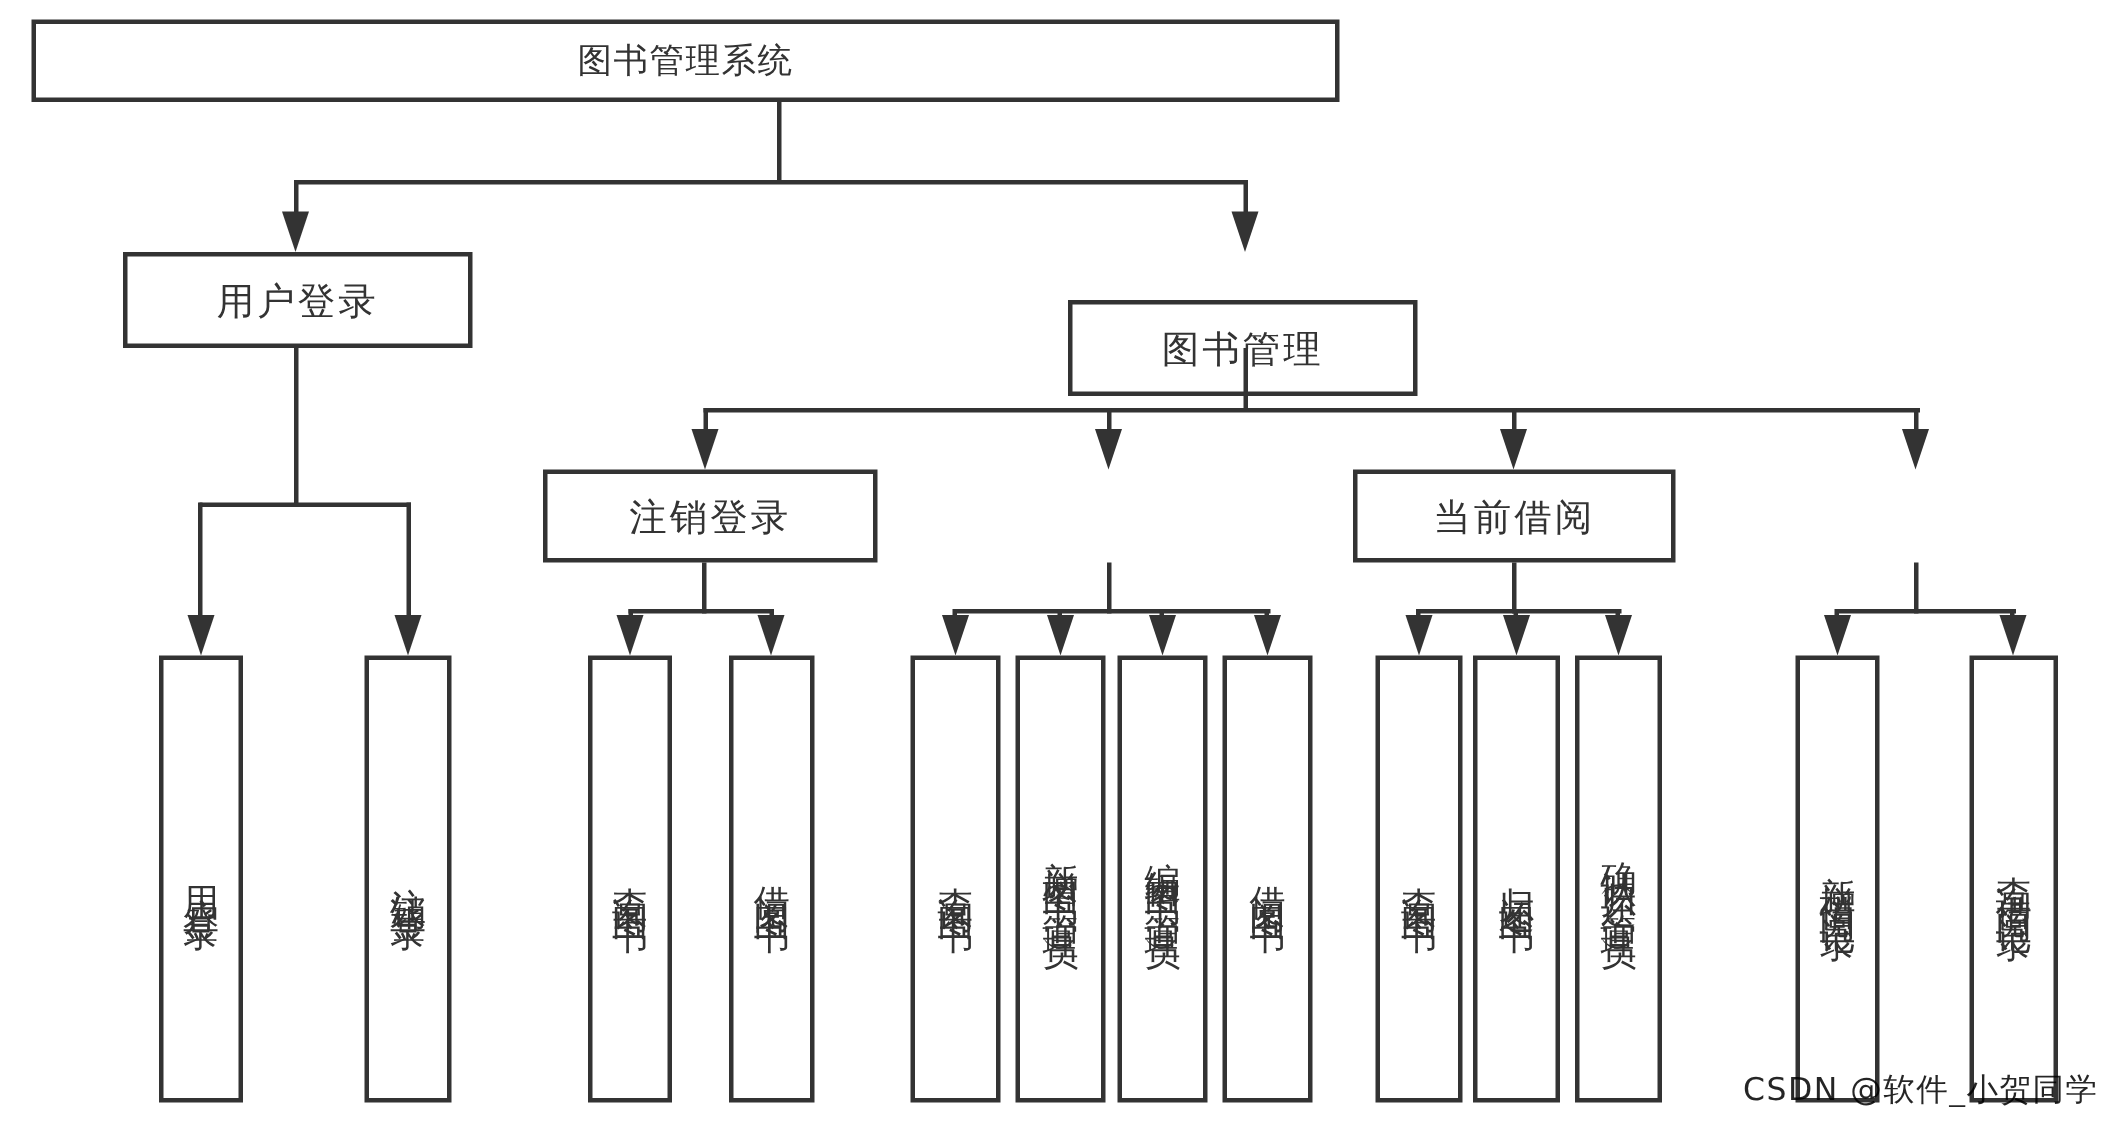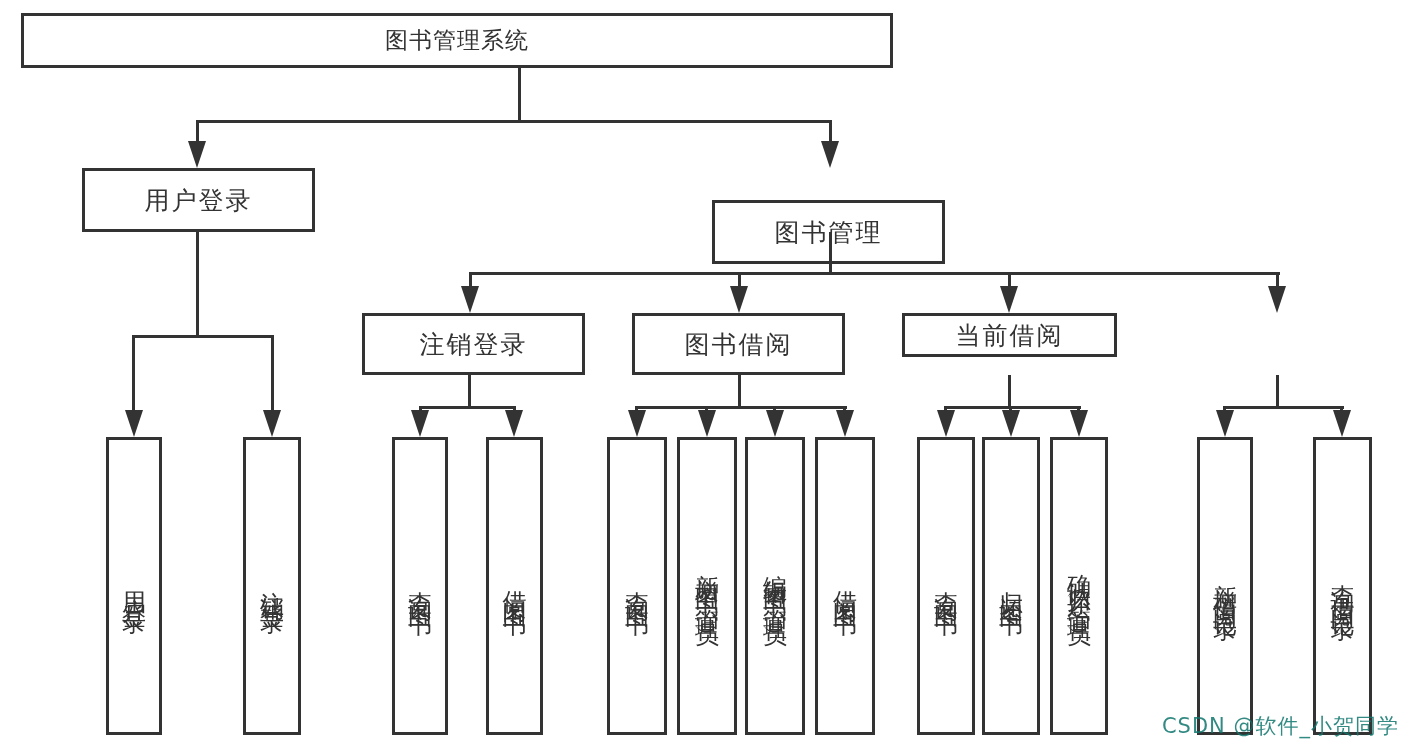--- a/index.html
+++ b/index.html
@@ -13,21 +13,21 @@
     display:flex;align-items:center;justify-content:center;text-align:center;
   }
   .hlabel{font-size:25px;letter-spacing:2px;white-space:nowrap;}
   .rootlabel{font-size:23px;letter-spacing:1px;white-space:nowrap;}
   .vt{writing-mode:vertical-rl;text-orientation:upright;font-size:24px;letter-spacing:7px;line-height:1;}
   
   .vl{position:absolute;width:3px;background:#333333;}
   .hl{position:absolute;height:3px;background:#333333;}
   .ar{position:absolute;width:0;height:0;border-left:9px solid transparent;border-right:9px solid transparent;border-top:27px solid #333333;}
   
-  .wm{position:absolute;top:712px;right:6px;font-size:21px;color:#0f766e;opacity:.85;z-index:10;letter-spacing:1px;white-space:nowrap;}
+  .wm{position:absolute;top:712px;right:6px;font-size:21px;color:#000000;opacity:.85;z-index:10;letter-spacing:1px;white-space:nowrap;}
 </style>
 </head>
 <body>
 
 <div class="canvas">
 
   <div class="bx" style="left:21px;top:13px;width:872px;height:55px;">
     <span class="rootlabel">图书管理系统</span>
   </div>
 
@@ -59,24 +59,21 @@
   <div class="vl" style="left:738px;top:272px;height:18px;"></div>
   <div class="ar" style="left:730px;top:286px;"></div>
   <div class="vl" style="left:1008px;top:272px;height:18px;"></div>
   <div class="ar" style="left:1000px;top:286px;"></div>
   <div class="vl" style="left:1276px;top:272px;height:18px;"></div>
   <div class="ar" style="left:1268px;top:286px;"></div>
 
   <div class="bx" style="left:362px;top:313px;width:223px;height:62px;">
     <span class="hlabel">注销登录</span>
   </div>
-  <div class="bx" style="left:632px;top:313px;width:213px;height:62px;">
-    <span class="hlabel">图书借阅</span>
-  </div>
-  <div class="bx" style="left:902px;top:313px;width:215px;height:44px;">
+  <div class="bx" style="left:902px;top:313px;width:215px;height:62px;">
     <span class="hlabel">当前借阅</span>
   </div>
 
   <div class="vl" style="left:468px;top:375px;height:34px;"></div>
   <div class="hl" style="left:419px;top:406px;width:97px;"></div>
   <div class="vl" style="left:419px;top:406px;height:8px;"></div>
   <div class="ar" style="left:411px;top:410px;"></div>
   <div class="vl" style="left:513px;top:406px;height:8px;"></div>
   <div class="ar" style="left:505px;top:410px;"></div>
 

